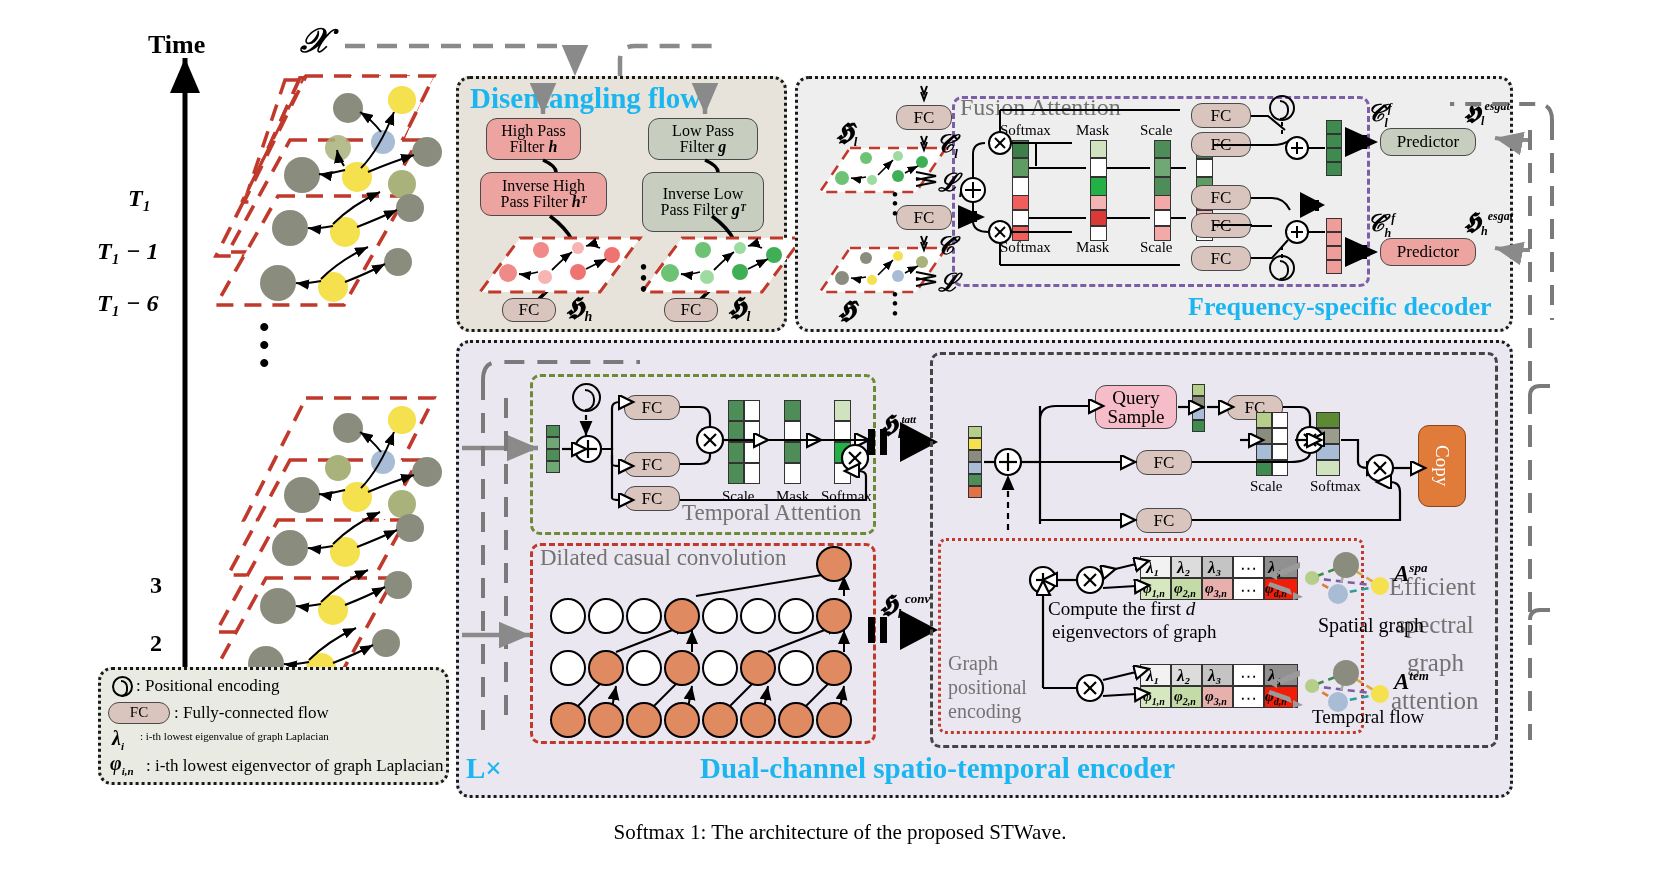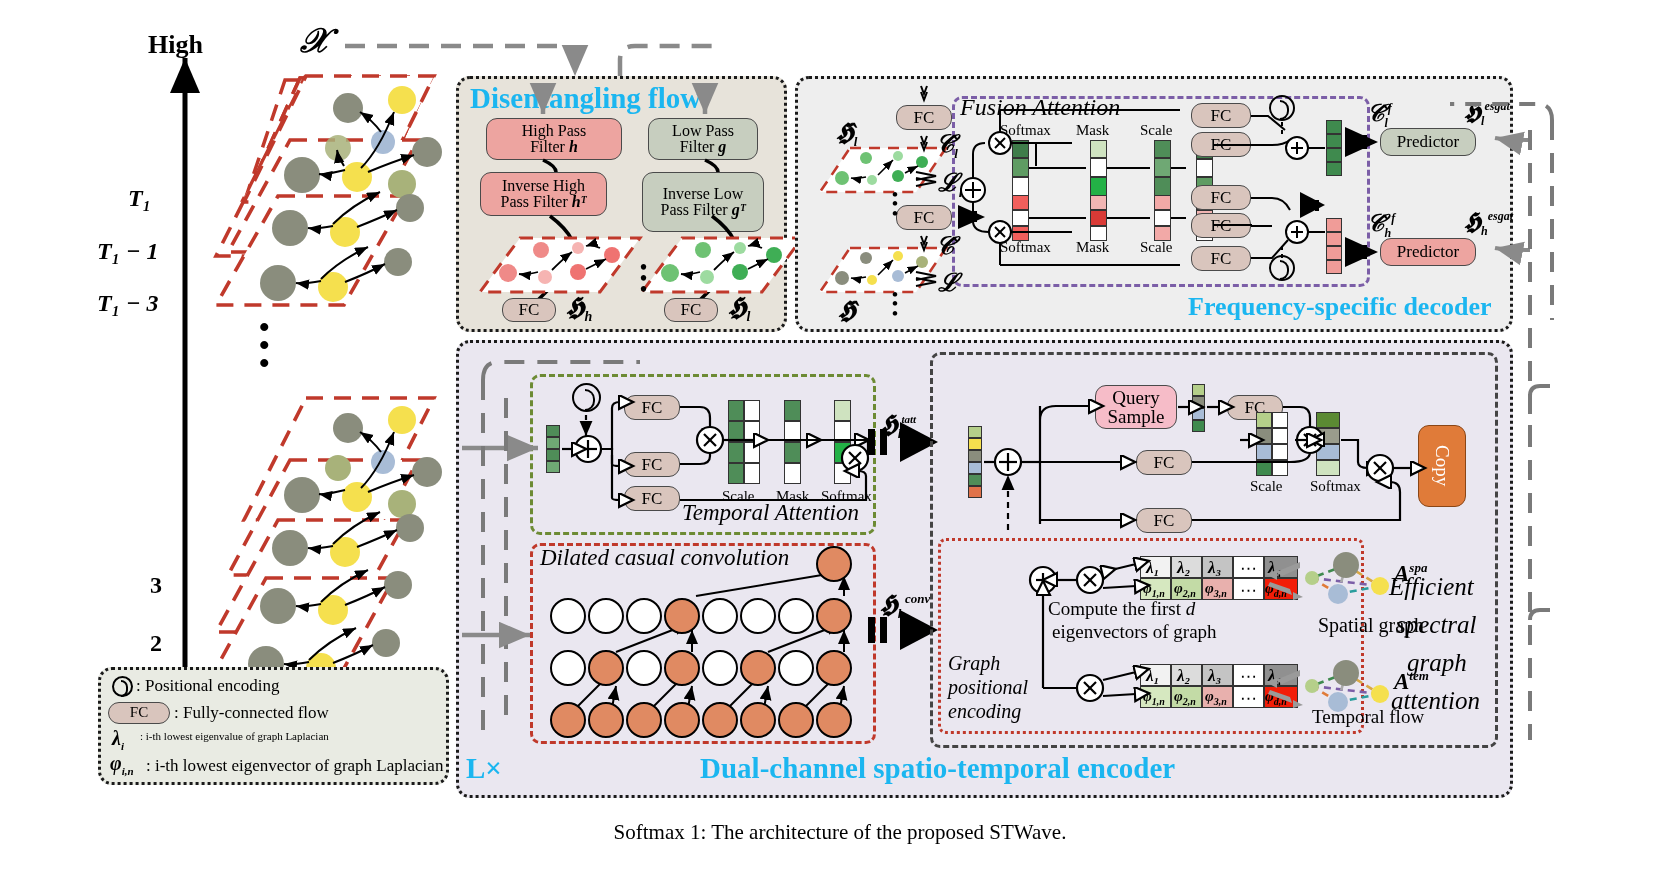--- a/index.html
+++ b/index.html
@@ -1,20 +1,20 @@
 <!DOCTYPE html>
 <html><head>
 <meta charset="utf-8">
 <style>
   html,body{margin:0;padding:0;background:#fff;}
   body{width:1680px;height:888px;position:relative;
        font-family:"Liberation Serif",serif;color:#000;overflow:hidden;}
   .abs{position:absolute;}
   .cyan{color:#1BB6F0;font-weight:bold;}
-  .cyanr{color:#000000;font-style:italic;}
+  .cyanr{color:#737373;}
   .ital{font-style:italic;font-family:"Liberation Serif",serif;}
 
   
   .dotbox{position:absolute;border:3px dotted #1a1a1a;border-radius:14px;}
   .dashbox{position:absolute;border:3px dashed;border-radius:10px;}
   .dotbox-red{position:absolute;border:3px dotted #c0392b;border-radius:8px;}
 
   
   .pill{position:absolute;border:1.6px solid #4a4a4a;border-radius:11px;
         display:flex;align-items:center;justify-content:center;
@@ -32,21 +32,21 @@
            font-size:21px;}
   .peicon{position:absolute;border:2.6px solid #000;border-radius:50%;
           box-sizing:border-box;}
   .peicon::after{content:"";position:absolute;left:50%;top:14%;width:34%;height:72%;
           border:2.4px solid #000;border-left:none;border-radius:0 40px 40px 0;
           transform:translateX(-2px);}
 </style>
 </head>
 <body>
 
-<div class="txt" style="left:148px;top:30px;font-size:26px;font-weight:bold;">High</div>
+<div class="txt" style="left:148px;top:30px;font-size:26px;font-weight:bold;">Time</div>
 
 <svg width="1680" height="888">
   <defs>
     <marker id="ah" markerWidth="9" markerHeight="9" refX="7" refY="3" orient="auto">
       <path d="M0,0 L7,3 L0,6 z" fill="#000"></path>
     </marker>
     <marker id="ahs" markerWidth="8" markerHeight="8" refX="6.5" refY="2.6" orient="auto">
       <path d="M0,0 L6.5,2.6 L0,5.2 z" fill="#000"></path>
     </marker>
     <marker id="ahw" markerWidth="10" markerHeight="10" refX="1" refY="3.2" orient="auto">
@@ -55,21 +55,21 @@
     <marker id="ahgray" markerWidth="9" markerHeight="9" refX="7" refY="3" orient="auto">
       <path d="M0,0 L7,3 L0,6 z" fill="#8a8a8a"></path>
     </marker>
   </defs>
 
   <line x1="185" y1="760" x2="185" y2="58" stroke="#000" stroke-width="5" marker-end="url(#ah)"></line>
 </svg>
 
 <div class="txt" style="left:128px;top:185px;font-size:24px;font-weight:bold;font-style:italic;">T₁</div>
 <div class="txt" style="left:97px;top:238px;font-size:24px;font-weight:bold;font-style:italic;">T₁ − 1</div>
-<div class="txt" style="left:97px;top:290px;font-size:24px;font-weight:bold;font-style:italic;">T₁ − 3</div>
+<div class="txt" style="left:97px;top:290px;font-size:24px;font-weight:bold;font-style:italic;">T₁ − 6</div>
 <div class="txt" style="left:150px;top:572px;font-size:24px;font-weight:bold;">3</div>
 <div class="txt" style="left:150px;top:630px;font-size:24px;font-weight:bold;">2</div>
 <div class="txt" style="left:150px;top:688px;font-size:24px;font-weight:bold;">1</div>
 <div class="txt" style="left:259px;top:318px;font-size:30px;font-weight:bold;line-height:0.6;">•<br>•<br>•</div>
 
 <div class="txt ital" style="left:300px;top:22px;font-size:34px;font-weight:bold;">𝒳</div>
 
 <svg width="1680" height="888">
 
   <path d="M285,80 L418,80 L378,200 L245,200 Z" fill="#fff" stroke="#c0392b" stroke-width="3.5" stroke-dasharray="17,11" transform="translate(0,0) scale(1)"></path>
@@ -194,21 +194,21 @@
 
 <div class="txt" style="left:112px;top:727px;font-size:20px;font-weight:bold;font-style:italic;">λ<sub style="font-size:11px;">i</sub></div>
 <div class="txt" style="left:140px;top:730px;font-size:11px;">: i-th  lowest eigenvalue of graph Laplacian</div>
 
 <div class="txt" style="left:110px;top:752px;font-size:20px;font-weight:bold;font-style:italic;">φ<sub style="font-size:11px;">i,n</sub></div>
 <div class="txt" style="left:146px;top:756px;font-size:17px;">: i-th  lowest eigenvector of graph Laplacian</div>
 
 <div class="dotbox" style="left:456px;top:76px;width:325px;height:250px;background:#e7e3da;"></div>
 <div class="txt cyan" style="left:470px;top:82px;font-size:29px;">Disentangling flow</div>
 
-<div class="pill red" style="left:486px;top:118px;width:136px;height:42px;font-size:16px;flex-direction:column;">
+<div class="pill red" style="left:486px;top:118px;width:95px;height:42px;font-size:16px;flex-direction:column;">
   <span style="white-space:pre-line;line-height:1.0;">High Pass</span>
   <span style="line-height:1.0;">Filter <i style="font-weight:bold;">h</i></span>
 </div>
 <div class="pill red" style="left:480px;top:172px;width:127px;height:44px;font-size:16px;flex-direction:column;">
   <span style="line-height:1.0;">Inverse High</span>
   <span style="line-height:1.0;">Pass Filter <i style="font-weight:bold;">hᵀ</i></span>
 </div>
 
 <div class="pill green" style="left:648px;top:118px;width:110px;height:42px;font-size:16px;flex-direction:column;">
   <span style="line-height:1.0;">Low Pass</span>

